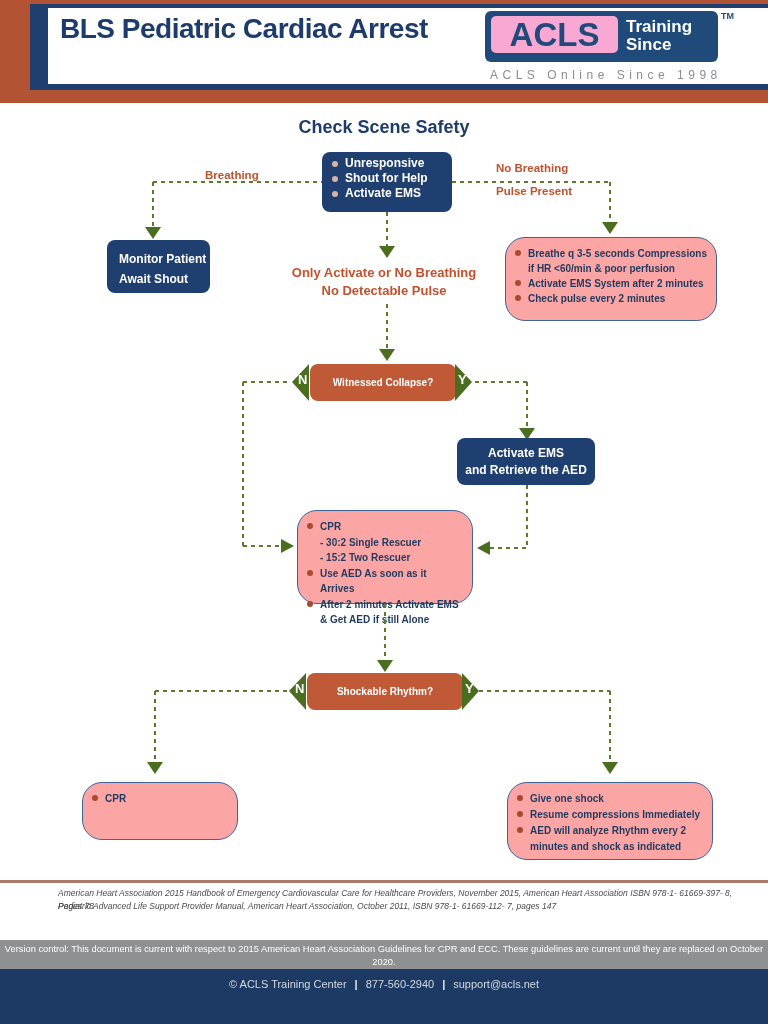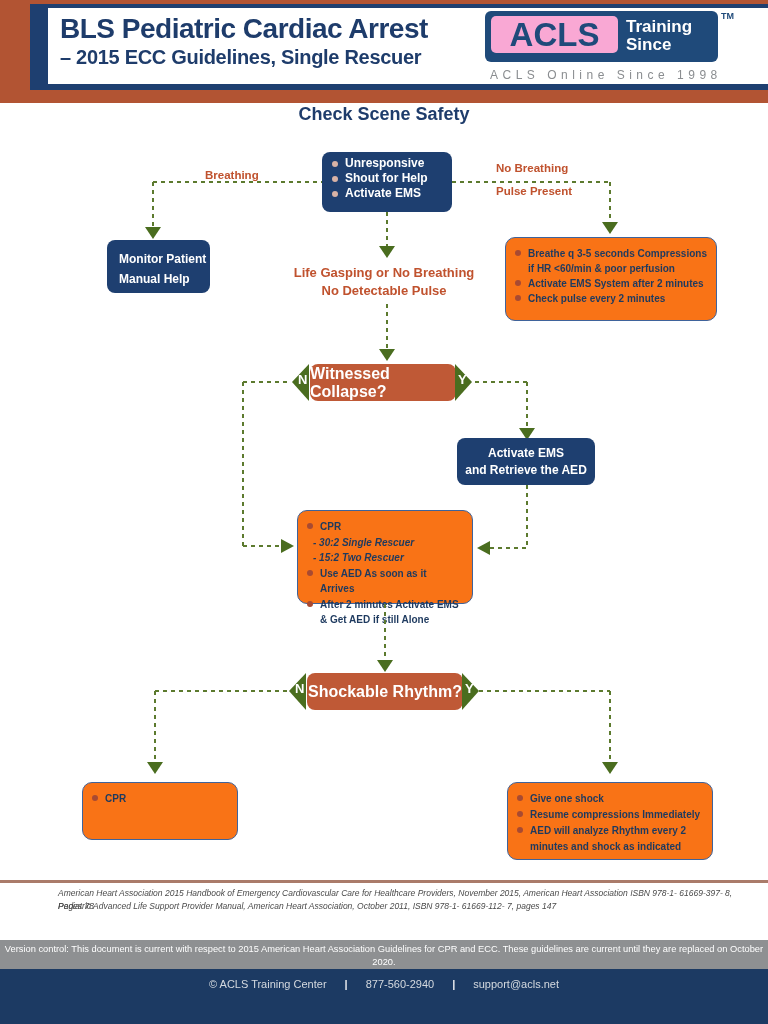--- a/index.html
+++ b/index.html
@@ -14,60 +14,59 @@
   .htitle{margin:5px 0 0 12px;font-size:28px;font-weight:bold;color:#1e3c6b;letter-spacing:-.5px;}
   .hsub{margin:1px 0 0 12px;font-size:20px;font-weight:bold;color:#1e3c6b;letter-spacing:-.3px;}
   .logo{left:485px;top:11px;width:233px;height:51px;background:#1f4a7a;border-radius:6px;}
   .logo-acls{position:absolute;left:6px;top:5px;width:127px;height:37px;background:#f9a8d4;border-radius:5px;
              display:flex;align-items:center;justify-content:center;font-size:33px;font-weight:bold;color:#1f4a7a;}
   .logo-tc{position:absolute;left:141px;top:7px;color:#fff;font-weight:bold;font-size:17px;line-height:18px;}
   .logo-tm{left:721px;top:11px;color:#1f4a7a;font-size:9px;font-weight:bold;}
   .logo-tag{left:490px;top:68px;color:#8a8d90;font-size:12px;letter-spacing:4.5px;white-space:nowrap;}
 
   
-  .flow-title{left:0;top:104px;width:768px;text-align:center;font-size:18px;font-weight:bold;color:#1e3c6b;}
+  .flow-title{left:0;top:117px;width:768px;text-align:center;font-size:18px;font-weight:bold;color:#1e3c6b;}
   .navybox{background:#1e3f70;border-radius:8px;color:#fff;font-weight:bold;font-size:12px;}
-  .qbox{background:#bf5936;border-radius:8px;color:#fff;font-weight:bold;font-size:16px;
+  .qbox{background:#bf5936;border-radius:8px;color:#fff;font-weight:bold;font-size:10px;
         display:flex;align-items:center;justify-content:center;}
-  .wbox{background:#f97316;border:1.5px solid #3f639b;border-radius:10px;padding:8px 9px;
+  .wbox{background:#fca5a5;border:1.5px solid #3f639b;border-radius:20px;padding:8px 9px;
         color:#1e3a5f;font-weight:bold;font-size:10px;line-height:15px;}
   .row{display:flex;gap:7px;align-items:flex-start;}
   .b{width:6px;height:6px;border-radius:50%;background:#a84a32;margin-top:4px;flex:none;}
   .bp{width:6px;height:6px;border-radius:50%;background:#d9b3a6;margin-top:5px;flex:none;}
-  .dashitem{margin-left:6px;font-style:italic;}
+  .dashitem{margin-left:13px;}
   .olabel{color:#c0522e;font-weight:bold;font-size:11.5px;}
 
   
   .dh{height:2px;background:repeating-linear-gradient(90deg,#5c7a2e 0 4px,rgba(0,0,0,0) 4px 8px);}
   .dv{width:2px;background:repeating-linear-gradient(180deg,#5c7a2e 0 4px,rgba(0,0,0,0) 4px 8px);}
   .ad{width:0;height:0;border-left:8px solid transparent;border-right:8px solid transparent;border-top:12px solid #4a6d1f;}
   .al{width:0;height:0;border-top:7px solid transparent;border-bottom:7px solid transparent;border-right:13px solid #4a6d1f;}
   .ar{width:0;height:0;border-top:7px solid transparent;border-bottom:7px solid transparent;border-left:13px solid #4a6d1f;}
   .tl{width:0;height:0;border-top:18px solid transparent;border-bottom:19px solid transparent;border-right:17px solid #4a6d1f;}
   .tr{width:0;height:0;border-top:18px solid transparent;border-bottom:19px solid transparent;border-left:17px solid #4a6d1f;}
   .ny{color:#fff;font-weight:bold;font-size:13px;}
 
   
   .cite-line{left:0;top:880px;width:768px;height:3px;background:#aa7b6a;}
   .cite{left:58px;width:700px;font-style:italic;font-size:8.5px;color:#4a4a4a;line-height:13px;}
   .vbar{left:0;top:940px;width:768px;height:29px;background:#8e9092;color:#fff;font-size:9.3px;
         text-align:center;line-height:12.5px;padding-top:3px;}
   .foot{left:0;top:969px;width:768px;height:55px;background:#1c3a63;color:#fff;}
-  .foot-r1{display:flex;justify-content:center;align-items:flex-start;gap:18px;margin-top:9px;
+  .foot-r1{display:flex;justify-content:center;align-items:flex-start;gap:8px;margin-top:9px;
            font-size:11px;color:#d4d9df;}
   .foot-r1 .sep{font-weight:bold;color:#e8ebef;}
   .foot-r2{text-align:center;font-size:12.5px;font-weight:bold;margin-top:5px;color:#fff;}
 </style>
 </head>
 <body>
 
 <div class="abs band"></div>
 <div class="abs hwhite">
   <div class="htitle">BLS Pediatric Cardiac Arrest</div>
-  <div class="hsub">– 2015 ECC Guidelines, Single Rescuer</div>
 </div>
 <div class="abs logo">
   <div class="logo-acls">ACLS</div>
   <div class="logo-tc">
     <div>Training</div>
     <div>Since</div>
   </div>
 </div>
 <div class="abs logo-tm">TM</div>
 <div class="abs logo-tag">ACLS Online Since 1998</div>
@@ -99,40 +98,40 @@
 <div class="abs dv" style="left:152px;top:182px;height:45px;"></div>
 <div class="abs ad" style="left:145px;top:227px;"></div>
 <div class="abs dh" style="left:452px;top:181px;width:158px;"></div>
 <div class="abs dv" style="left:609px;top:182px;height:40px;"></div>
 <div class="abs ad" style="left:602px;top:222px;"></div>
 <div class="abs dv" style="left:386px;top:212px;height:34px;"></div>
 <div class="abs ad" style="left:379px;top:246px;"></div>
 
 <div class="abs navybox" style="left:107px;top:240px;width:103px;height:53px;padding:9px 0 0 12px;line-height:20px;">
   <div>Monitor Patient</div>
-  <div>Manual Help</div>
+  <div>Await Shout</div>
 </div>
 
 <div class="abs wbox" style="left:505px;top:237px;width:212px;height:84px;">
   <div class="row">
       <span class="b"></span>
       <span>Breathe q 3-5 seconds Compressions if HR &lt;60/min &amp; poor perfusion</span>
     </div>
   <div class="row">
       <span class="b"></span>
       <span>Activate EMS System after 2 minutes</span>
     </div>
   <div class="row">
       <span class="b"></span>
       <span>Check pulse every 2 minutes</span>
     </div>
 </div>
 
 <div class="abs" style="left:264px;top:264px;width:240px;text-align:center;color:#c0522e;font-weight:bold;font-size:13px;line-height:18px;">
-  <div>Life Gasping or No Breathing</div>
+  <div>Only Activate or No Breathing</div>
   <div>No Detectable Pulse</div>
 </div>
 
 <div class="abs dv" style="left:386px;top:304px;height:45px;"></div>
 <div class="abs ad" style="left:379px;top:349px;"></div>
 
 <div class="abs qbox" style="left:310px;top:364px;width:146px;height:37px;">Witnessed Collapse?</div>
 <div class="abs tl" style="left:292px;top:364px;"></div>
 <div class="abs ny" style="left:298px;top:372px;">N</div>
 <div class="abs tr" style="left:455px;top:364px;"></div>

